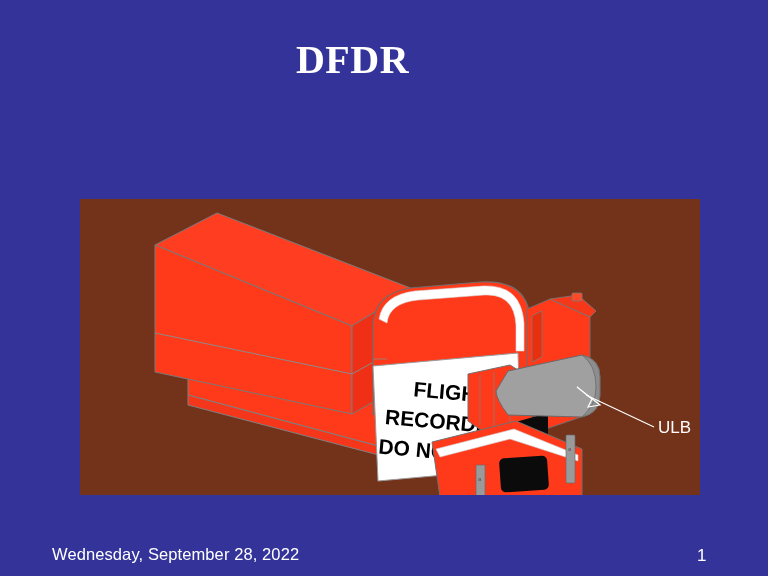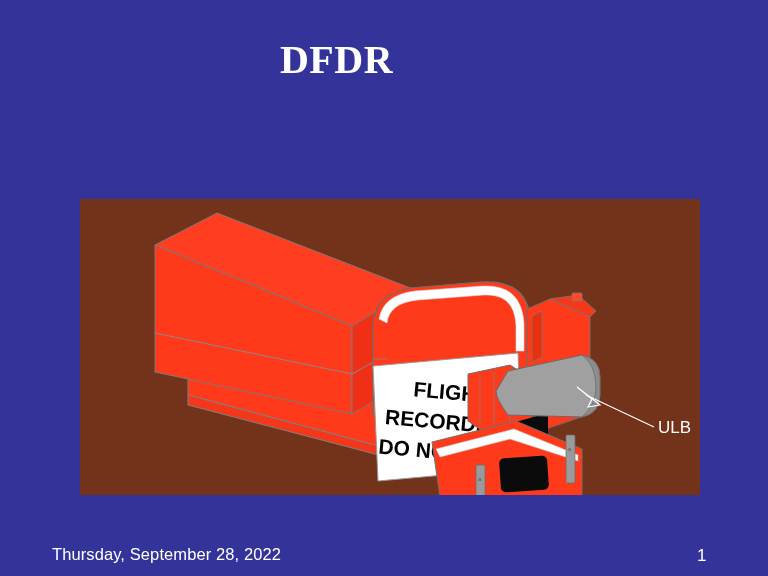--- a/index.html
+++ b/index.html
@@ -6,21 +6,21 @@
   body{
     width:768px;height:576px;overflow:hidden;
     background:#333399;
     font-family:"Liberation Sans", sans-serif;
     position:relative;
   }
   #slide{position:absolute;inset:0;}
 
   
   .title-block{
-    position:absolute;left:0;top:38px;width:673px;
+    position:absolute;left:16px;top:38px;width:673px;
     text-align:center;
     font-family:"Liberation Serif", serif;
     font-weight:bold;
     color:#ffffff;
     line-height:1.08;
   }
   .title-line1{font-size:40px;letter-spacing:0.5px;display:block;}
   .title-line2{font-size:40px;letter-spacing:0px;display:block;white-space:nowrap;}
   .u{text-decoration:underline;text-underline-offset:2px;}
 
@@ -143,16 +143,16 @@
 
       <g>
         <line x1="506" y1="196" x2="574" y2="228" stroke="#ffffff" stroke-width="1.2"></line>
         <polygon points="497,188 520,206 508,208 512,200" fill="none" stroke="#ffffff" stroke-width="1.2"></polygon>
         <text class="ulb-txt" x="578" y="234">ULB</text>
       </g>
 
     </svg>
   </div>
 
-  <div class="footer-date">Thursday, September 28, 2022</div>
+  <div class="footer-date">Wednesday, September 28, 2022</div>
   <div class="footer-page">1</div>
 
 </div>
 
 </body></html>

